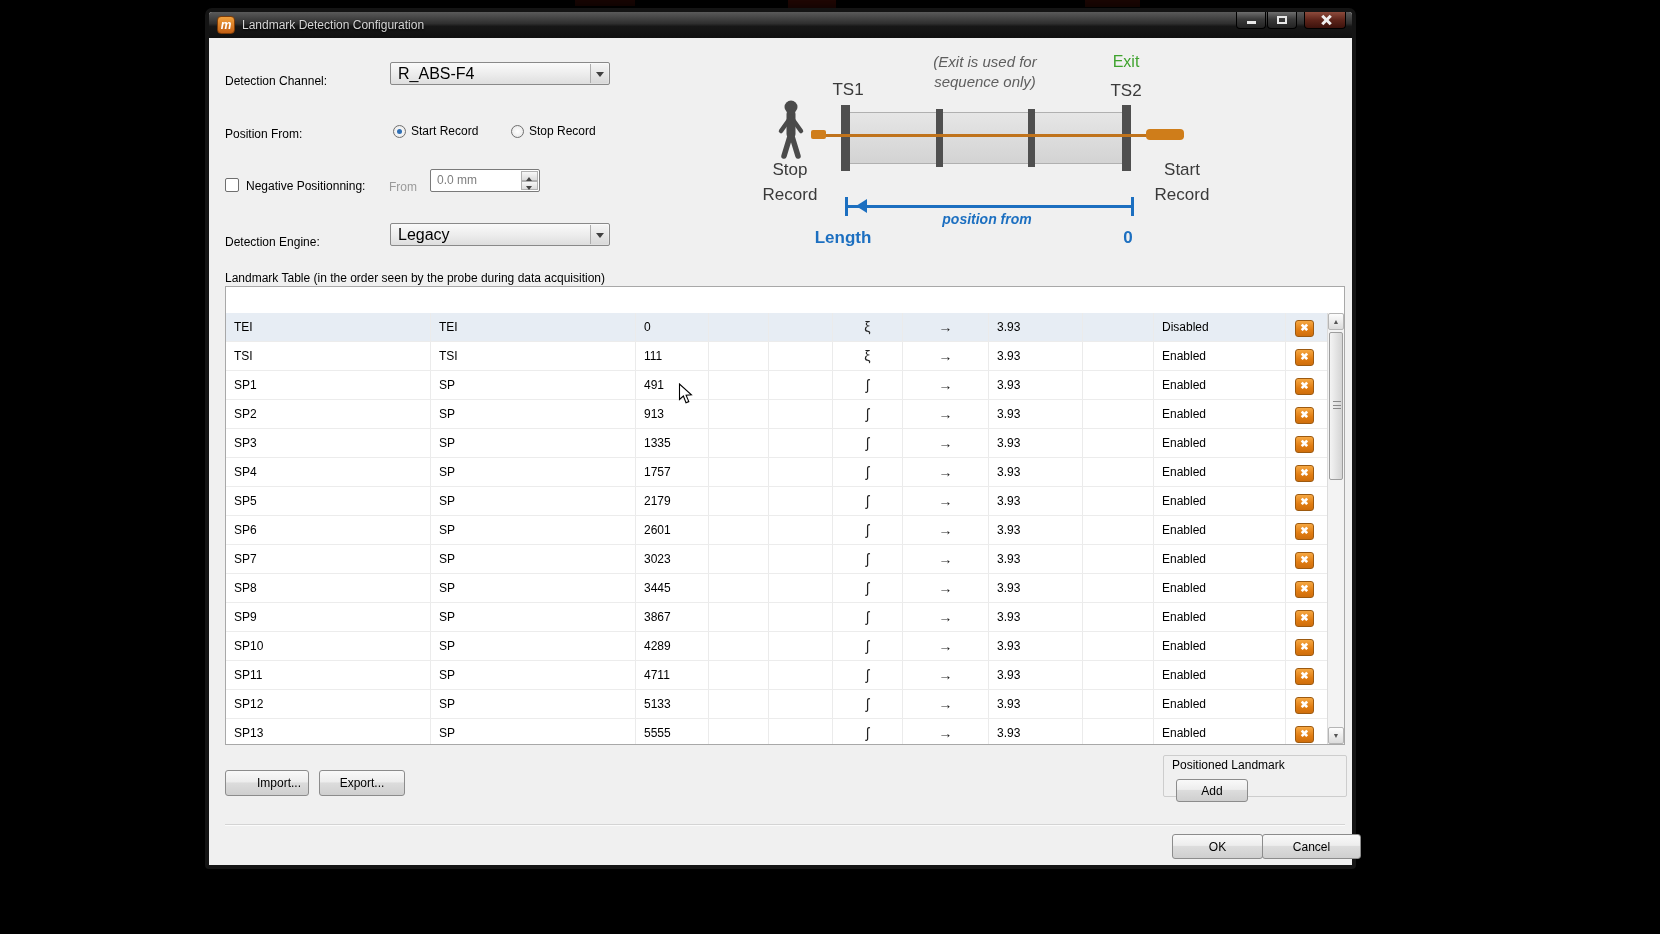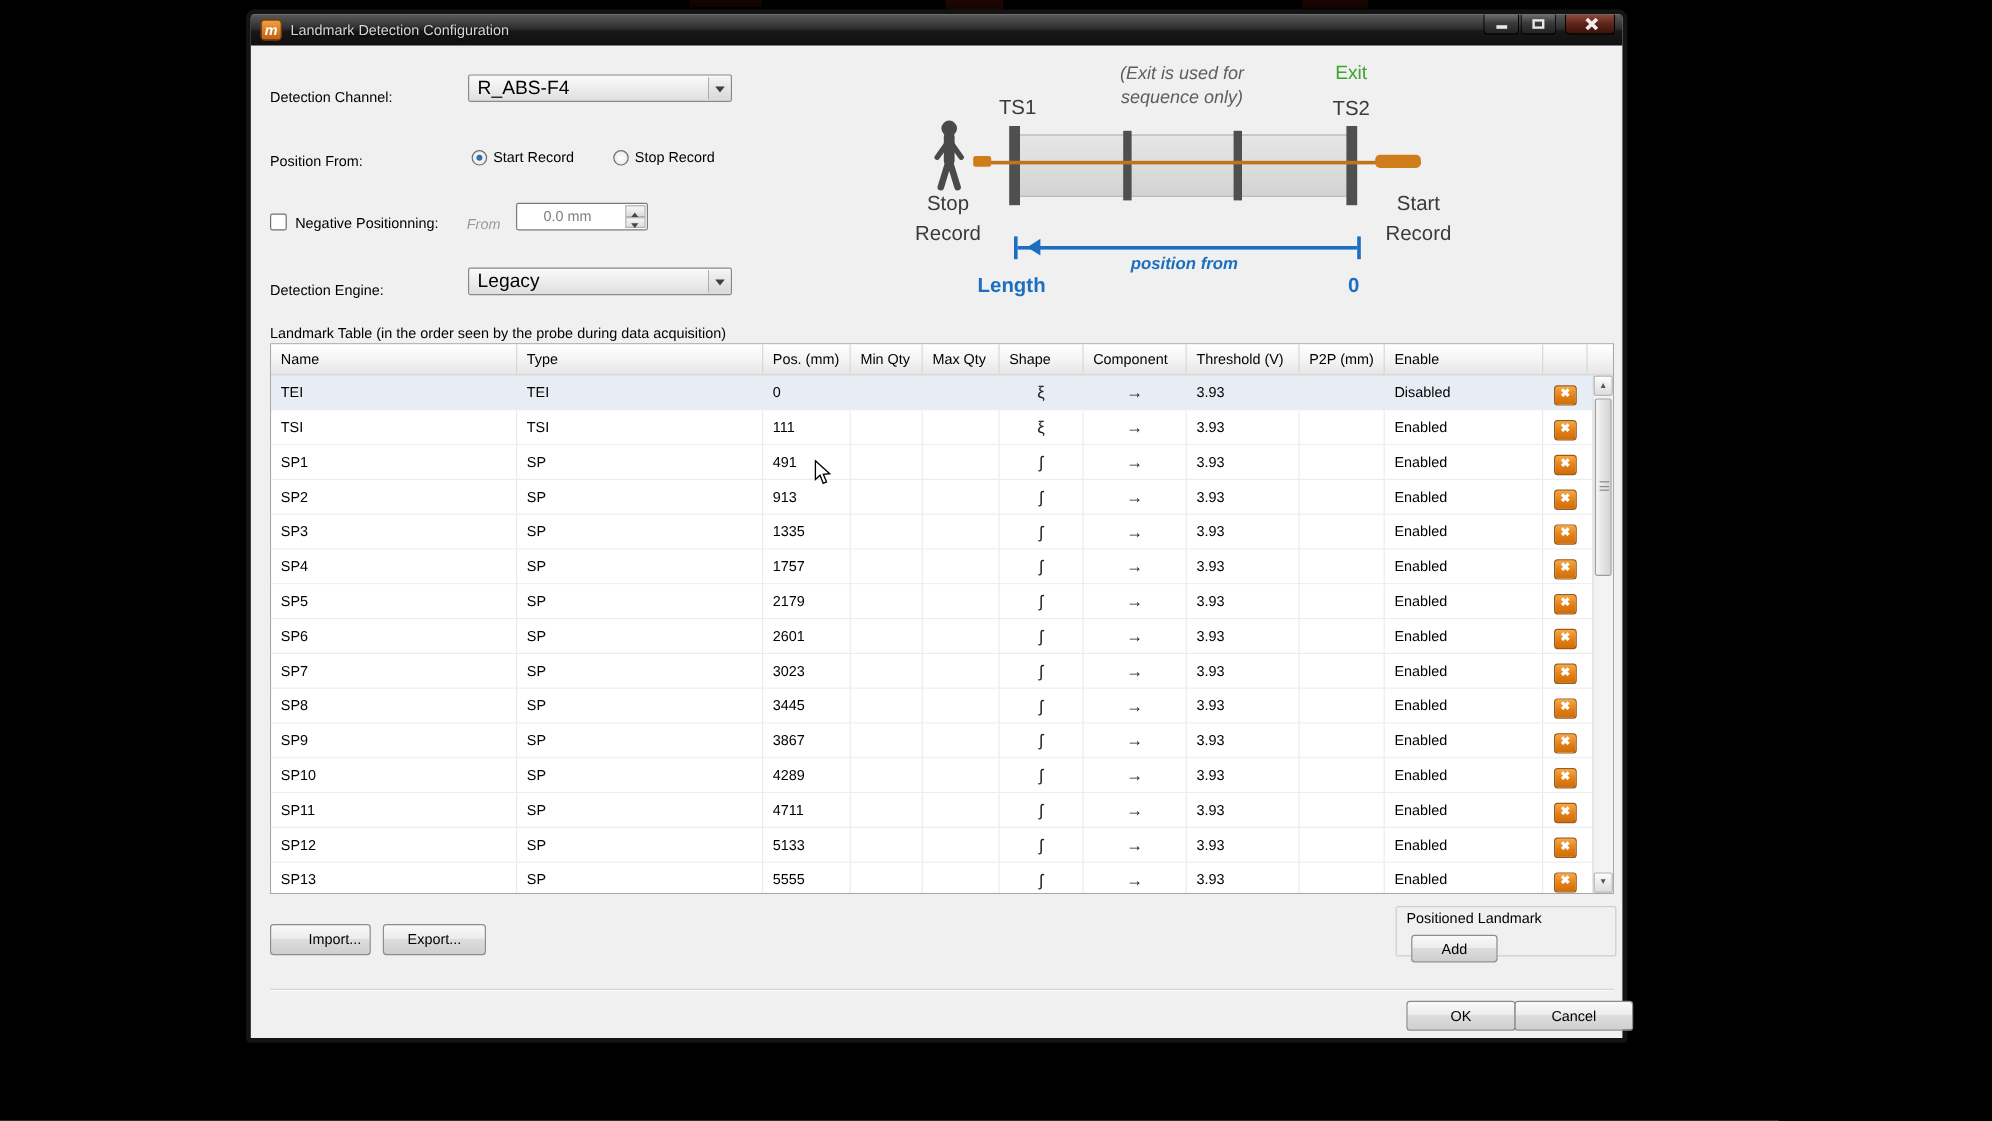--- a/index.html
+++ b/index.html
@@ -50,21 +50,21 @@
   .glyph-max { position:absolute; left:9px; top:4px; width:10px; height:8px; border:2px solid #e8e8e8; }
   .glyph-close { position:absolute; left:16px; top:3px; width:10px; height:10px; }
   .glyph-close::before,.glyph-close::after {
     content:""; position:absolute; left:4px; top:-1px; width:3px; height:12px; background:#efefef;
   }
   .glyph-close::before { transform:rotate(45deg); }
   .glyph-close::after  { transform:rotate(-45deg); }
 
   
   .lbl { position:absolute; font-size:12px; white-space:nowrap; }
-  .lbl.dim { color:#9a9a9a;font-style:italic; }
+  .lbl.dim { color:#9a9a9a; }
 
   .combo {
     position:absolute; width:220px; height:23px;
     background:linear-gradient(#fafafa,#ececec 55%,#dedede);
     border:1px solid #898989; border-radius:2px;
     font-size:16px; line-height:21px; padding-left:7px;
   }
   .combo .arrow-zone {
     position:absolute; right:1px; top:1px; bottom:1px; width:18px;
     background:linear-gradient(#f4f4f4,#d9d9d9);
@@ -88,21 +88,21 @@
   }
 
   .checkbox {
     position:absolute; width:14px; height:14px; background:#fff;
     border:1px solid #6f6f6f; border-radius:2px;
   }
 
   .spinner {
     position:absolute; width:110px; height:23px; background:#fff;
     border:1px solid #7a7a7a; border-radius:2px;
-    font-size:12px; line-height:21px; padding-left:22px; color:#7e7e7e;
+    font-size:12px; line-height:21px; padding-left:6px; color:#7e7e7e;
   }
   .spinner .spins {
     position:absolute; right:1px; top:1px; bottom:1px; width:17px;
     display:flex; flex-direction:column;
   }
   .spinner .spinbtn {
     flex:1; background:linear-gradient(#f7f7f7,#dcdcdc);
     border:1px solid #b0b0b0; position:relative;
   }
   .spinner .spinbtn .tri { position:absolute; left:4px; width:0; height:0; border:3px solid transparent; }
@@ -317,33 +317,20 @@
     <div class="tick r"></div>
     <div class="h"></div>
     <div class="arrow"></div>
   </div>
   <div class="dg-text blue-it" style="left:778px; top:199px;">position from</div>
   <div class="dg-text blue-big" style="left:634px; top:216px;">Length</div>
   <div class="dg-text blue-big" style="left:919px; top:216px;">0</div>
 
   <div class="lbl" style="left:16px; top:259px;">Landmark Table (in the order seen by the probe during data acquisition)</div>
   <div class="table">
-    <div class="thead cols">
-        <div class="hcell">Name</div>
-        <div class="hcell">Type</div>
-        <div class="hcell">Pos. (mm)</div>
-        <div class="hcell">Min Qty</div>
-        <div class="hcell">Max Qty</div>
-        <div class="hcell">Shape</div>
-        <div class="hcell">Component</div>
-        <div class="hcell">Threshold (V)</div>
-        <div class="hcell">P2P (mm)</div>
-        <div class="hcell">Enable</div>
-        <div class="hcell"></div>
-      </div>
     <div class="tbody">
   <div class="trow cols selected">
     <div class="cell c-name">TEI</div>
     <div class="cell c-type">TEI</div>
     <div class="cell c-pos">0</div>
     <div class="cell c-minqty"></div>
     <div class="cell c-maxqty"></div>
     <div class="cell c-shape">ξ</div>
     <div class="cell c-comp">→</div>
     <div class="cell c-thr">3.93</div>

